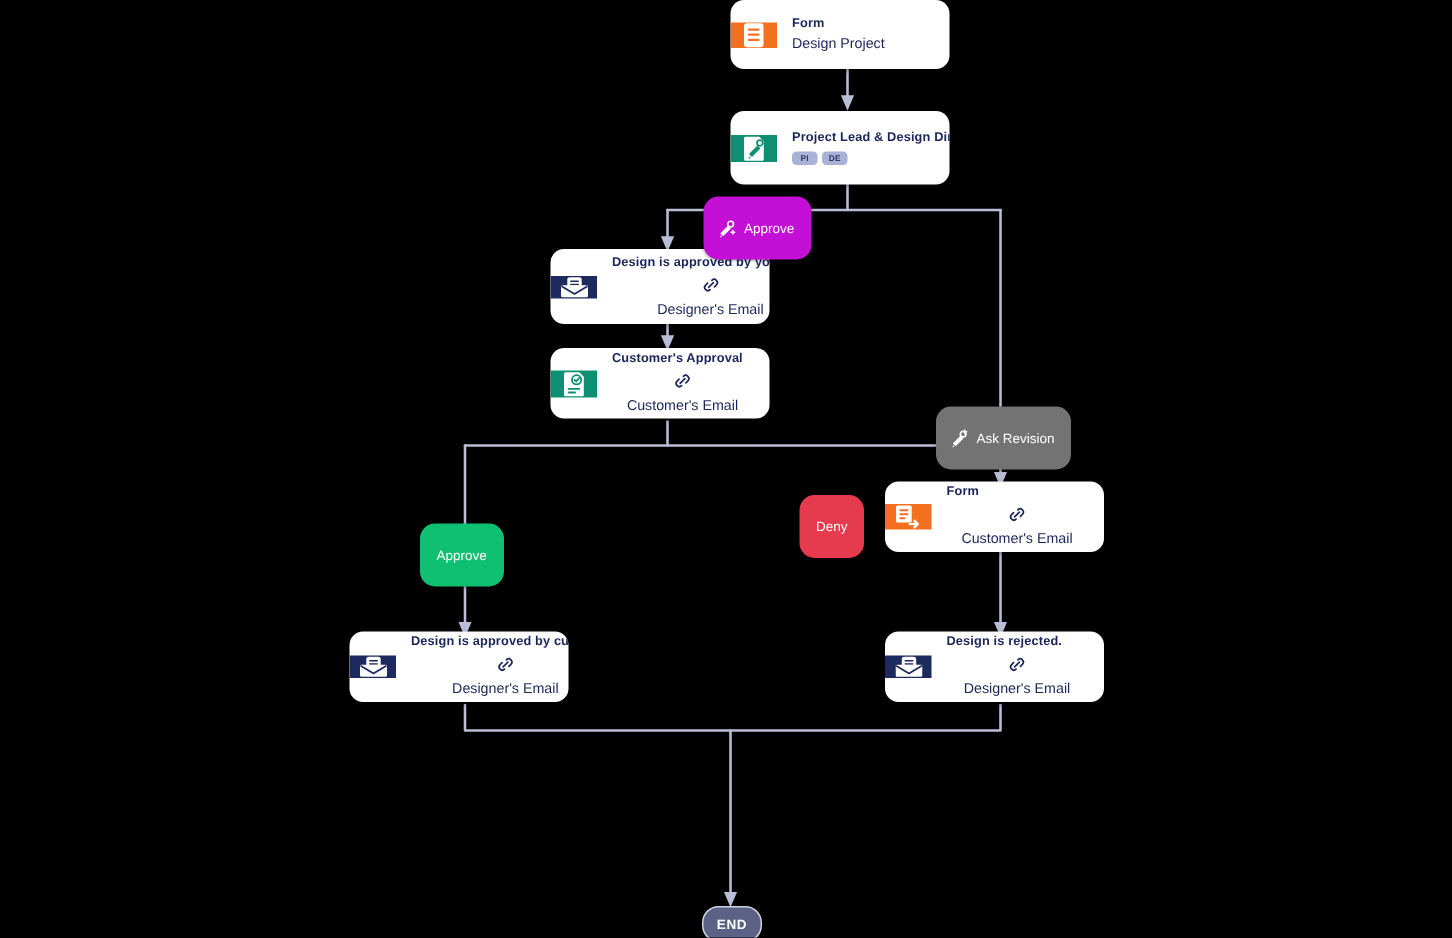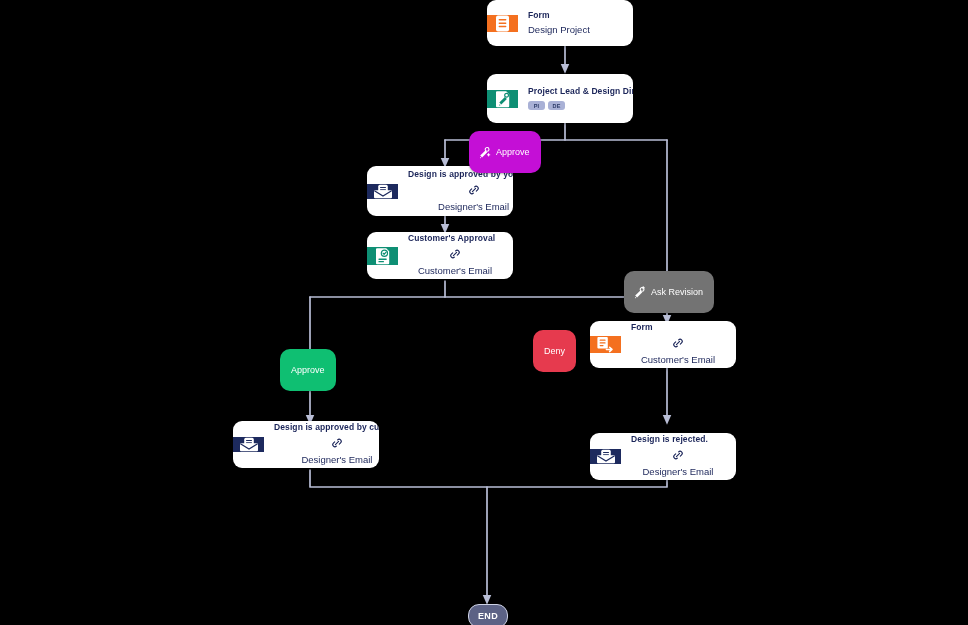--- a/index.html
+++ b/index.html
@@ -226,21 +226,21 @@
             <path d="M4.4,7.6 L7.6,4.4" stroke="#1b2559" stroke-width="1.1" fill="none" stroke-linecap="round"></path>
             <path d="M6.6,2.9 a2.1,2.1 0 0 1 3,3 l-1.3,1.3" stroke="#1b2559" stroke-width="1.1" fill="none" stroke-linecap="round"></path>
             <path d="M5.4,9.1 a2.1,2.1 0 0 1 -3,-3 l1.3,-1.3" stroke="#1b2559" stroke-width="1.1" fill="none" stroke-linecap="round"></path>
           </svg>
         </span>
         <span>Designer's Email</span>
       </div>
     </div>
   </div>
 
-  <div class="node" style="left:590px;top:433px;width:146px;height:47px;">
+  <div class="node" style="left:590px;top:421px;width:146px;height:47px;">
     <div class="iconpane" style="background:#1d2a5e;">
       <svg width="18" height="15" viewBox="0 0 18 15">
         <rect x="4.2" y="0.8" width="9.6" height="7.2" rx="1.6" fill="#fff"></rect>
         <rect x="6" y="3" width="6" height="1" rx=".5" fill="#1d2a5e"></rect>
         <rect x="6" y="5.2" width="6" height="1" rx=".5" fill="#1d2a5e"></rect>
         <path d="M1,6.2 h16 a1,1 0 0 1 1,1 v6 a1,1 0 0 1 -1,1 h-16 a1,1 0 0 1 -1,-1 v-6 a1,1 0 0 1 1,-1 z" fill="#fff"></path>
         <path d="M0.4,6.8 L9,12 L17.6,6.8" fill="none" stroke="#1d2a5e" stroke-width="1.2"></path>
       </svg>
     </div>
     <div class="body">

